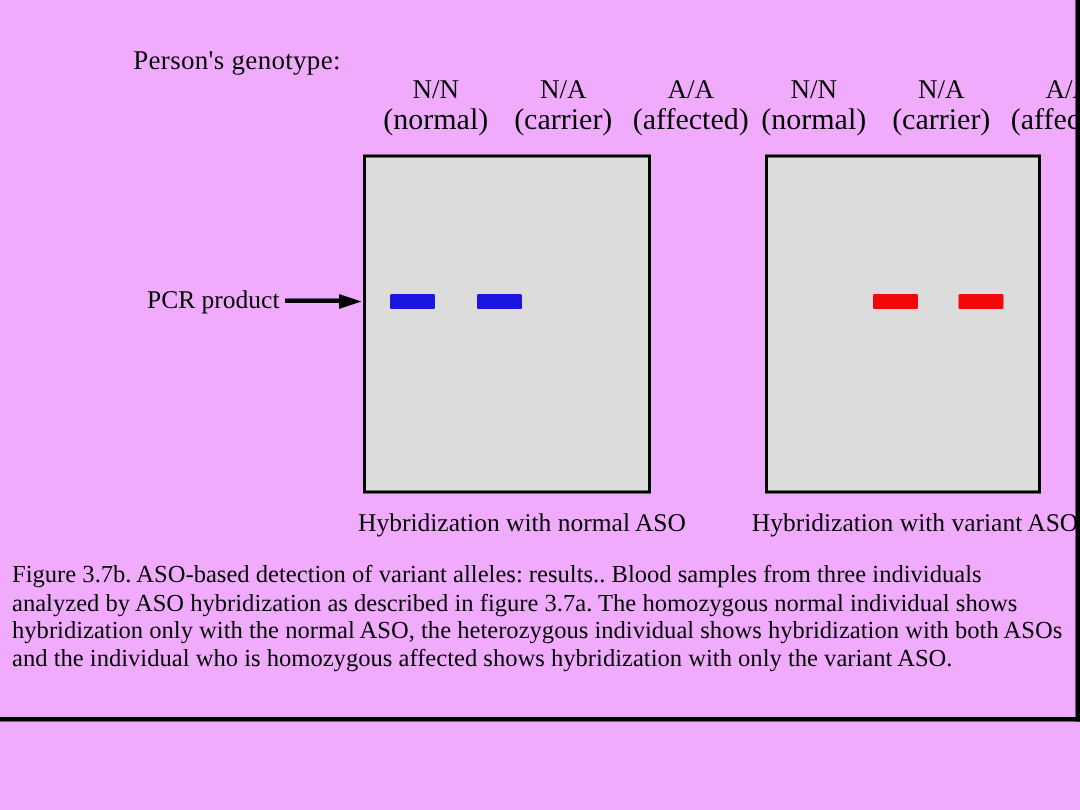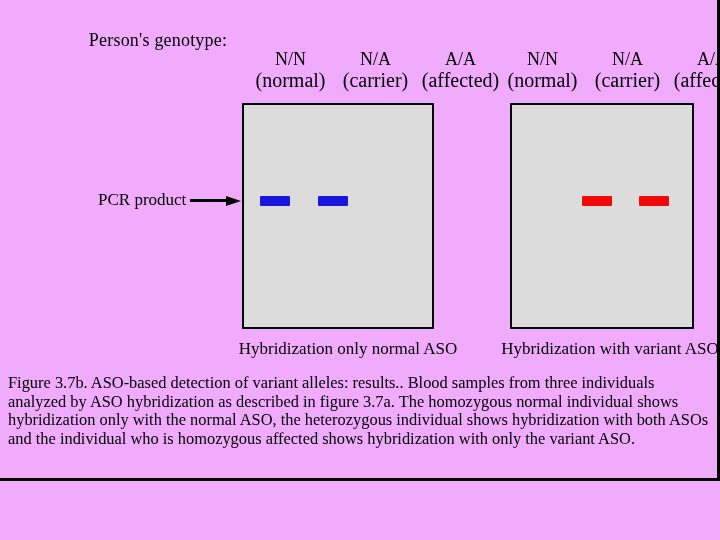--- a/index.html
+++ b/index.html
@@ -209,21 +209,21 @@
   <div class="pcr-label">PCR product</div>
   <div class="pcr-arrow">
     <div class="shaft"></div>
     <div class="head"></div>
   </div>
 
   <div class="gel left" style="background: rgb(220, 220, 220); border-color: rgb(0, 0, 0);">
     <div class="band" style="left: 16px; top: 91px; width: 30px; background: rgb(26, 22, 224);"></div>
     <div class="band" style="left: 74px; top: 91px; width: 30px; background: rgb(26, 22, 224);"></div>
   </div>
-  <div class="gel-caption left">Hybridization only normal ASO</div>
+  <div class="gel-caption left">Hybridization with normal ASO</div>
 
   <div class="gel right" style="background: rgb(220, 220, 220); border-color: rgb(0, 0, 0);">
     <div class="band" style="left: 70px; top: 91px; width: 30px; background: rgb(242, 8, 8);"></div>
     <div class="band" style="left: 127px; top: 91px; width: 30px; background: rgb(242, 8, 8);"></div>
   </div>
   <div class="gel-caption right">Hybridization with variant ASO</div>
 
   <div class="fig-caption">
     <b>Figure 3.7b.  ASO-based detection of variant alleles: results.</b><span>.  Blood samples from three individuals analyzed by ASO hybridization as described in figure 3.7a.  The homozygous normal individual shows hybridization only with the normal ASO, the heterozygous individual shows hybridization with both ASOs and the individual who is homozygous affected shows hybridization with only the variant ASO.</span>
   </div>

